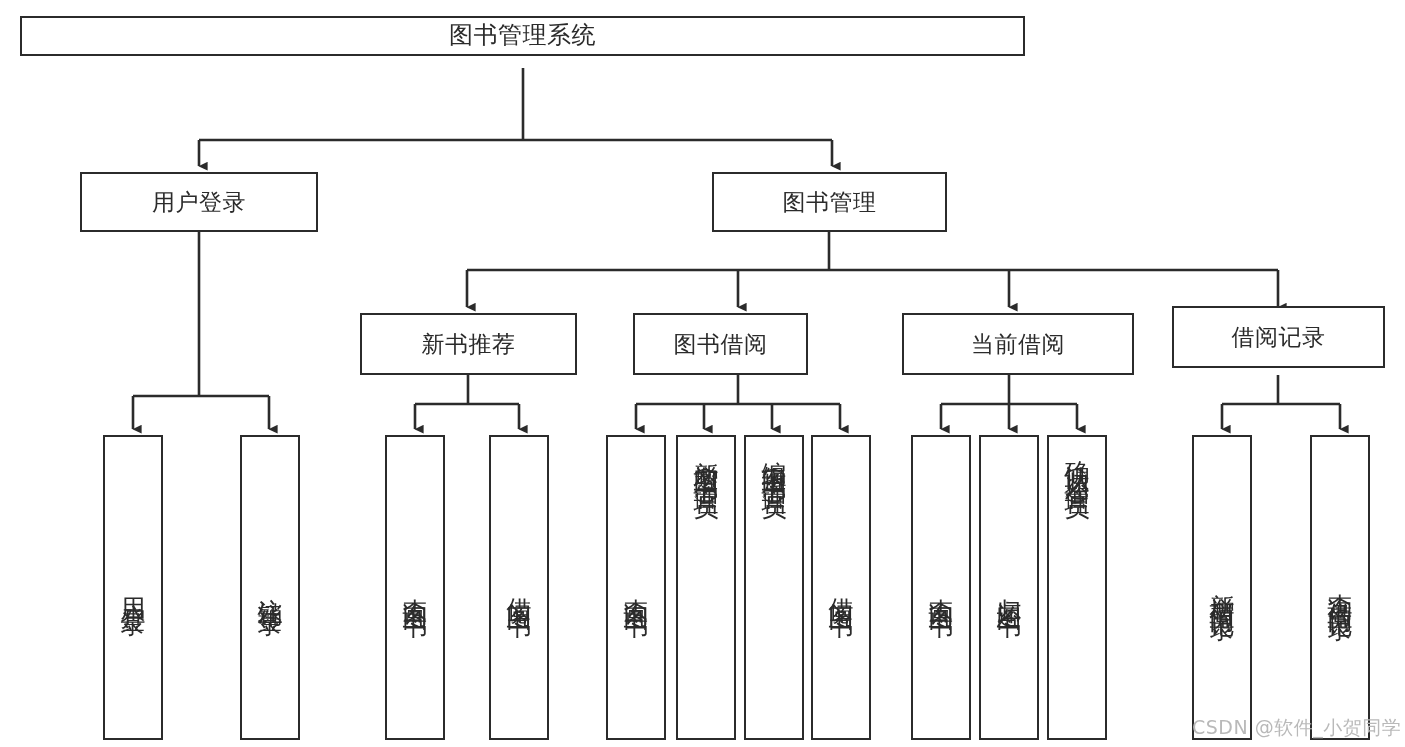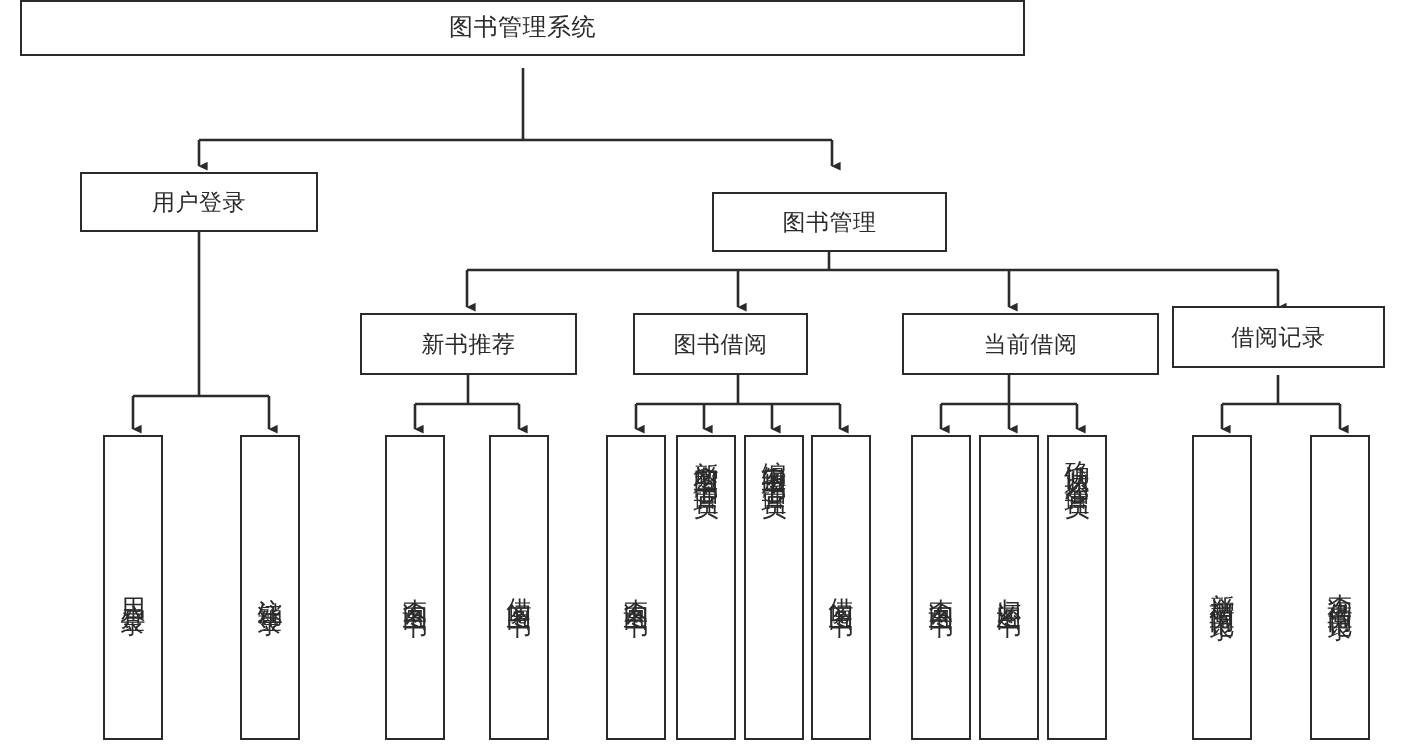--- a/index.html
+++ b/index.html
@@ -124,41 +124,41 @@
       <path d="M1009,404 L1009,429" marker-end="url(#arrowhead)"></path>
       <path d="M1077,404 L1077,429" marker-end="url(#arrowhead)"></path>
 
       <path d="M1278,375 L1278,404"></path>
       <path d="M1222,404 L1340,404"></path>
       <path d="M1222,404 L1222,429" marker-end="url(#arrowhead)"></path>
       <path d="M1340,404 L1340,429" marker-end="url(#arrowhead)"></path>
     </g>
   </svg>
 
-  <div class="node horiz root" style="left:20px; top:0; width:1005px; height:56px;">
+  <div class="node horiz root" style="left:20px; top:16px; width:1005px; height:40px;">
     <span class="label">图书管理系统</span>
   </div>
 
   <div class="node horiz" style="left:80px; top:172px; width:238px; height:60px;">
     <span class="label">用户登录</span>
   </div>
 
-  <div class="node horiz" style="left:712px; top:172px; width:235px; height:60px;margin-top:20px;">
+  <div class="node horiz" style="left:712px; top:172px; width:235px; height:60px;">
     <span class="label">图书管理</span>
   </div>
 
   <div class="node horiz" style="left:360px; top:313px; width:217px; height:62px;justify-content:center;">
     <span class="label">新书推荐</span>
   </div>
 
   <div class="node horiz" style="left:633px; top:313px; width:175px; height:62px;">
     <span class="label">图书借阅</span>
   </div>
 
-  <div class="node horiz" style="left:902px; top:313px; width:257px; height:62px;">
+  <div class="node horiz" style="left:902px; top:313px; width:232px; height:62px;">
     <span class="label">当前借阅</span>
   </div>
 
   <div class="node horiz" style="left:1172px; top:306px; width:213px; height:62px;">
     <span class="label">借阅记录</span>
   </div>
 
   <div class="node vert centered" style="left:103px; top:435px; width:60px; height:305px;">
     <span class="label">用户登录</span>
   </div>
@@ -204,14 +204,15 @@
   </div>
 
   <div class="node vert centered" style="left:1192px; top:435px; width:60px; height:305px;">
     <span class="label">新增借阅记录</span>
   </div>
 
   <div class="node vert centered" style="left:1310px; top:435px; width:60px; height:305px;">
     <span class="label">查询借阅记录</span>
   </div>
 
+  <div class="watermark" style="left:1192px; top:715px;">CSDN @软件_小贺同学</div>
 
 </div>
 
 </body></html>

